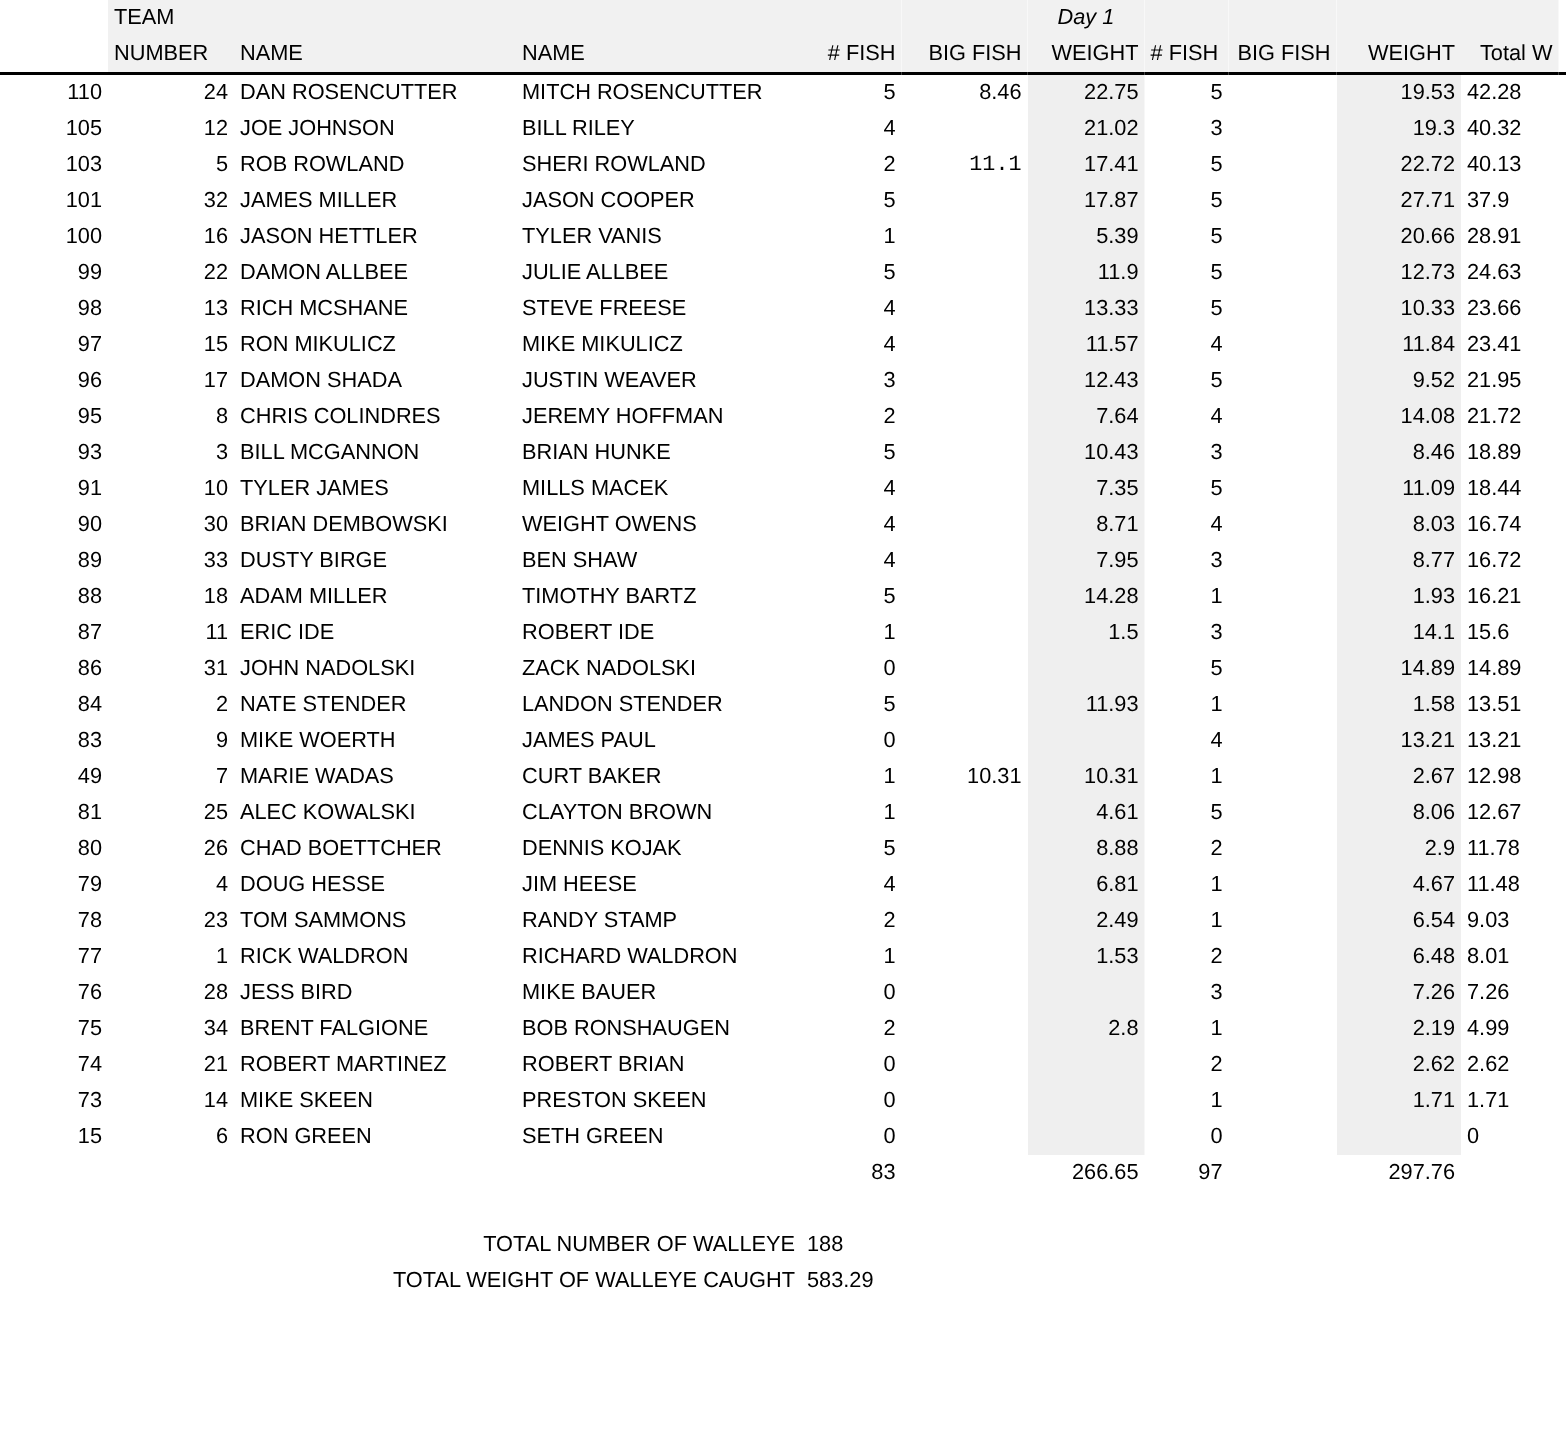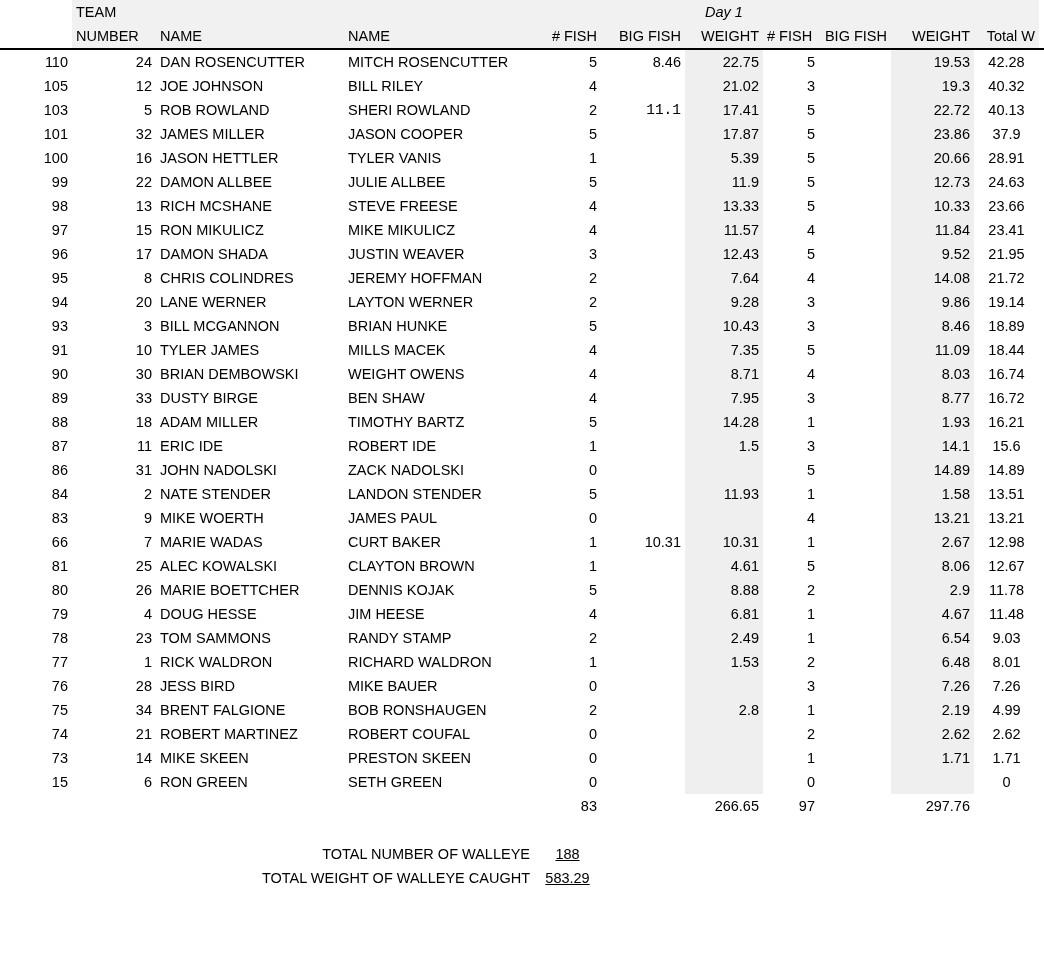--- a/index.html
+++ b/index.html
@@ -65,31 +65,31 @@
 
   
   .ar{text-align:right;}
   .al{text-align:left;}
   .ac{text-align:center;font-style:italic;}
 
   
   .shade{background:#efefef;}
 
   
-  .totw{color:#e00000;font-weight:bold;text-align:center;margin-top:17px;}
+  .totw{color:#e00000;font-weight:bold;text-align:left;margin-top:17px;}
   .totw-plain{color:#e00000;font-weight:normal;text-align:right;}
   .bigred{color:#c00000;font-weight:bold;font-family:Liberation Mono, monospace;}
 
   
   .sumbox-l{border-left:3px solid #000;}
   .sumbox-r{border-right:3px solid #000;}
   .sumbox-t{border-top:3px solid #000;}
   .sumbox-b{border-bottom:3px solid #000;}
   .sum-label{text-align:right;font-size:14.5px;}
-  .sum-val{text-align:center;font-size:14.5px;text-decoration:underline;}
+  .sum-val{text-align:left;font-size:14.5px;}
   .vline{border-right:1px solid #d8d8d8;}
 </style>
 </head>
 <body>
 
 <div id="sheet">
   <table class="grid">
     <colgroup>
       <col class="c-rank">
         <col class="c-team">
@@ -175,21 +175,21 @@
         <tr>
           <td class="ar lgrid">101</td>
           <td class="ar bl lgrid">32</td>
           <td class="al bl1 br1 bb1">JAMES MILLER</td>
           <td class="al br1 bb1">JASON COOPER</td>
           <td class="ar bl lgrid">5</td>
           <td class="ar bl1 lgrid"></td>
           <td class="ar shade bl1 lgrid">17.87</td>
           <td class="ar bl lgrid">5</td>
           <td class="ar bl1 lgrid"></td>
-          <td class="ar shade bl1 lgrid">23.86</td>
+          <td class="ar shade bl1 lgrid">27.71</td>
           <td class="bl totw lgrid">37.9</td>
           <td class="bl lgrid"></td>
         </tr>
         <tr>
           <td class="ar lgrid">100</td>
           <td class="ar bl bb1">16</td>
           <td class="al bl1 br1 bb1">JASON HETTLER</td>
           <td class="al br1 bb1">TYLER VANIS</td>
           <td class="ar bl bb1 lgrid">1</td>
           <td class="ar bl1 bb1"></td>
@@ -264,34 +264,20 @@
           <td class="ar bl bb1 lgrid">2</td>
           <td class="ar bl1 bb1"></td>
           <td class="ar shade bl1 bb1">7.64</td>
           <td class="ar bl bb1">4</td>
           <td class="ar bl1 bb1"></td>
           <td class="ar shade bl1 bb1">14.08</td>
           <td class="bl totw bb1">21.72</td>
           <td class="bl lgrid"></td>
         </tr>
         <tr>
-          <td class="ar lgrid">94</td>
-          <td class="ar bl lgrid">20</td>
-          <td class="al bl1 br1 bb1">LANE WERNER</td>
-          <td class="al br1 bb1">LAYTON WERNER</td>
-          <td class="ar bl lgrid">2</td>
-          <td class="ar bl1 lgrid"></td>
-          <td class="ar shade bl1 lgrid">9.28</td>
-          <td class="ar bl lgrid">3</td>
-          <td class="ar bl1 lgrid"></td>
-          <td class="ar shade bl1 lgrid">9.86</td>
-          <td class="bl totw lgrid">19.14</td>
-          <td class="bl lgrid"></td>
-        </tr>
-        <tr>
           <td class="ar lgrid">93</td>
           <td class="ar bl lgrid">3</td>
           <td class="al bl1 br1 bb1">BILL MCGANNON</td>
           <td class="al br1 bb1">BRIAN HUNKE</td>
           <td class="ar bl lgrid">5</td>
           <td class="ar bl1 lgrid"></td>
           <td class="ar shade bl1 lgrid">10.43</td>
           <td class="ar bl lgrid">3</td>
           <td class="ar bl1 lgrid"></td>
           <td class="ar shade bl1 lgrid">8.46</td>
@@ -404,21 +390,21 @@
           <td class="ar bl lgrid">0</td>
           <td class="ar bl1 lgrid"></td>
           <td class="ar shade bl1 lgrid"></td>
           <td class="ar bl lgrid">4</td>
           <td class="ar bl1 lgrid"></td>
           <td class="ar shade bl1 lgrid">13.21</td>
           <td class="bl totw lgrid">13.21</td>
           <td class="bl lgrid"></td>
         </tr>
         <tr>
-          <td class="ar lgrid">66</td>
+          <td class="ar lgrid">49</td>
           <td class="ar bl lgrid">7</td>
           <td class="al bl1 br1 bb1">MARIE WADAS</td>
           <td class="al br1 bb1">CURT BAKER</td>
           <td class="ar bl lgrid">1</td>
           <td class="ar bl1 lgrid">10.31</td>
           <td class="ar shade bl1 lgrid">10.31</td>
           <td class="ar bl lgrid">1</td>
           <td class="ar bl1 lgrid"></td>
           <td class="ar shade bl1 lgrid">2.67</td>
           <td class="bl totw lgrid">12.98</td>
@@ -434,21 +420,21 @@
           <td class="ar shade bl1 lgrid">4.61</td>
           <td class="ar bl lgrid">5</td>
           <td class="ar bl1 lgrid"></td>
           <td class="ar shade bl1 lgrid">8.06</td>
           <td class="bl totw lgrid">12.67</td>
           <td class="bl lgrid"></td>
         </tr>
         <tr>
           <td class="ar lgrid">80</td>
           <td class="ar bl bb1">26</td>
-          <td class="al bl1 br1 bb1">MARIE BOETTCHER</td>
+          <td class="al bl1 br1 bb1">CHAD BOETTCHER</td>
           <td class="al br1 bb1">DENNIS KOJAK</td>
           <td class="ar bl bb1 lgrid">5</td>
           <td class="ar bl1 bb1"></td>
           <td class="ar shade bl1 bb1">8.88</td>
           <td class="ar bl bb1">2</td>
           <td class="ar bl1 bb1"></td>
           <td class="ar shade bl1 bb1">2.9</td>
           <td class="bl totw bb1">11.78</td>
           <td class="bl lgrid"></td>
         </tr>
@@ -519,21 +505,21 @@
           <td class="ar bl bb1">1</td>
           <td class="ar bl1 bb1"></td>
           <td class="ar shade bl1 bb1">2.19</td>
           <td class="bl totw bb1">4.99</td>
           <td class="bl lgrid"></td>
         </tr>
         <tr>
           <td class="ar lgrid">74</td>
           <td class="ar bl lgrid">21</td>
           <td class="al bl1 br1 bb1">ROBERT MARTINEZ</td>
-          <td class="al br1 bb1">ROBERT COUFAL</td>
+          <td class="al br1 bb1">ROBERT BRIAN</td>
           <td class="ar bl lgrid">0</td>
           <td class="ar bl1 lgrid"></td>
           <td class="ar shade bl1 lgrid"></td>
           <td class="ar bl lgrid">2</td>
           <td class="ar bl1 lgrid"></td>
           <td class="ar shade bl1 lgrid">2.62</td>
           <td class="bl totw lgrid">2.62</td>
           <td class="bl lgrid"></td>
         </tr>
         <tr>

